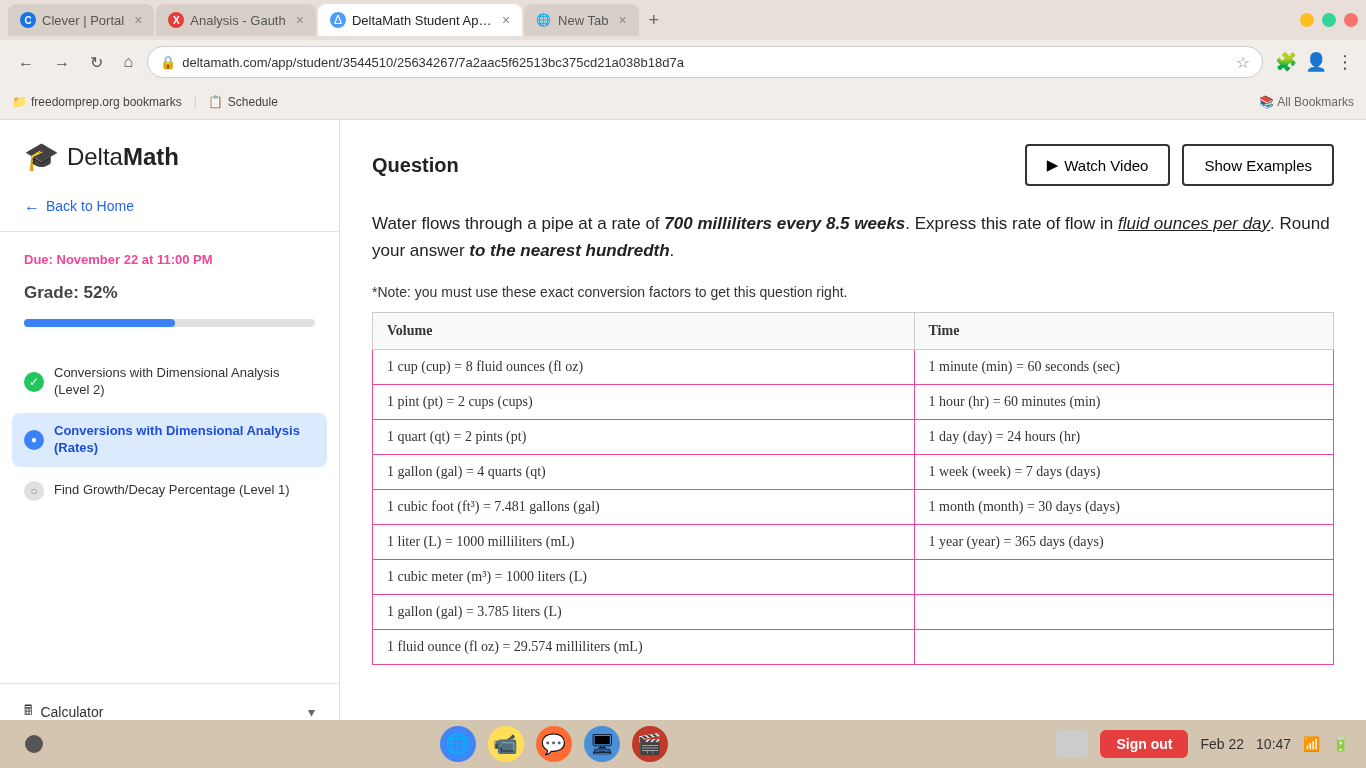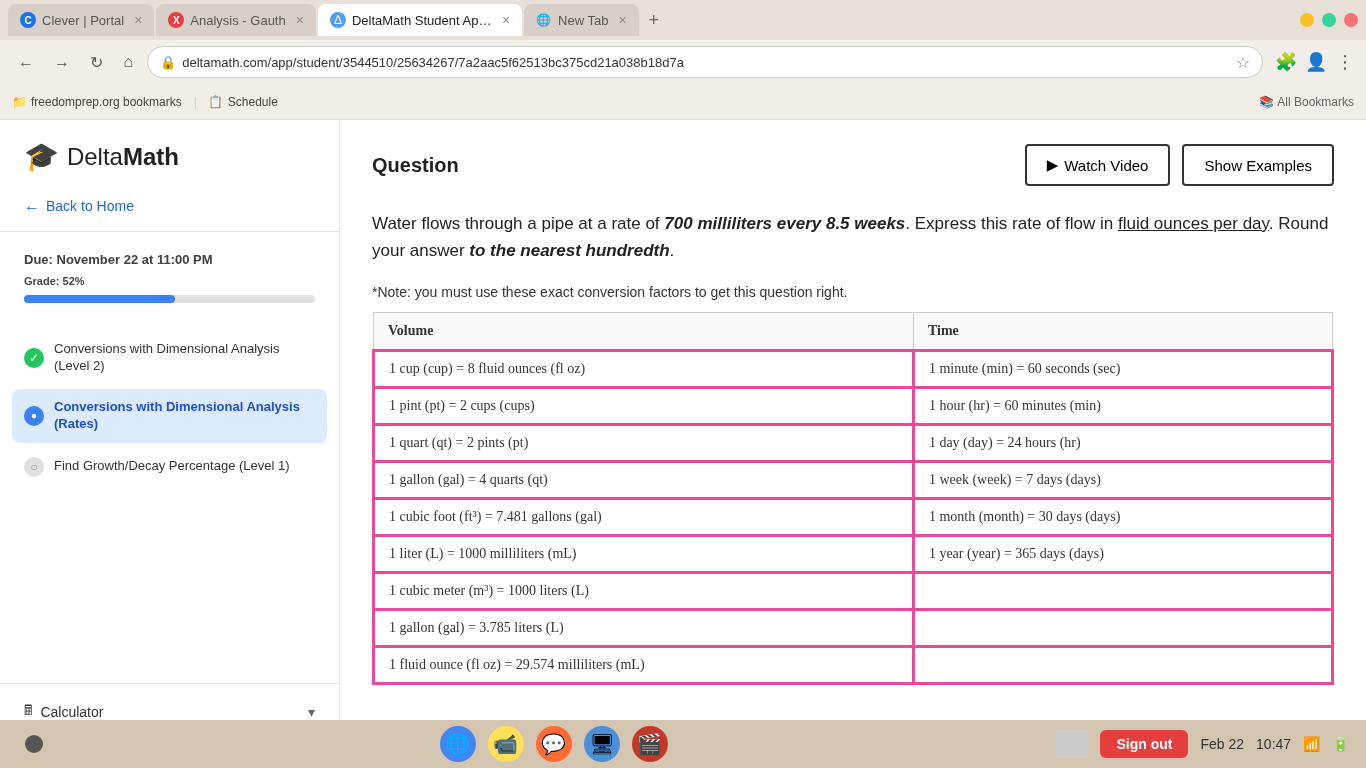--- a/index.html
+++ b/index.html
@@ -31,23 +31,23 @@
 
     
     .sidebar { width: 340px; background: #fff; border-right: 1px solid #e0e0e0; display: flex; flex-direction: column; padding: 0; overflow: hidden; }
     .sidebar-logo { padding: 20px 24px 16px; display: flex; align-items: center; gap: 8px; }
     .logo-icon { font-size: 28px; }
     .back-to-home { display: flex; align-items: center; gap: 6px; padding: 8px 24px; color: #2563eb; font-size: 14px; cursor: pointer; text-decoration: none; }
     .back-arrow { font-size: 16px; }
     .sidebar-divider { height: 1px; background: #e0e0e0; margin: 8px 0; }
     .assignment-info { padding: 12px 24px; }
     .assignment-title { font-size: 16px; font-weight: 600; color: #222; margin-bottom: 6px; }
-    .due-date { font-size: 13px; color: #404040; margin-bottom: 8px; }
+    .due-date { font-size: 13px; color: #ec4899; margin-bottom: 16px; }
     .due-date span { font-weight: 600; }
-    .grade-row { font-size: 11px; color: #444; margin-bottom: 8px; }
+    .grade-row { font-size: 17px; color: #444; margin-bottom: 16px; }
     .grade-row span { font-weight: 600; }
     .progress-bar-bg { height: 8px; background: #e0e0e0; border-radius: 4px; margin-bottom: 16px; }
     .progress-bar-fill { height: 100%; background: #3b82f6; border-radius: 4px; }
 
     .assignment-items { padding: 0 12px; flex: 1; overflow-y: auto; }
     .assignment-item { display: flex; align-items: center; gap: 10px; padding: 10px 12px; border-radius: 8px; cursor: pointer; margin-bottom: 4px; }
     .assignment-item.active { background: #dbeafe; }
     .item-icon { width: 20px; height: 20px; border-radius: 50%; display: flex; align-items: center; justify-content: center; flex-shrink: 0; }
     .item-icon.completed { background: #22c55e; color: #fff; font-size: 12px; }
     .item-icon.in-progress { background: #3b82f6; color: #fff; font-size: 10px; }
@@ -64,27 +64,27 @@
 
     
     .main-content { flex: 1; background: #fff; overflow-y: auto; padding: 24px 32px; }
     .question-header { display: flex; align-items: center; justify-content: space-between; margin-bottom: 24px; gap: 28px; }
     .question-title { font-size: 20px; font-weight: 700; color: #222; }
     .header-buttons { display: flex; gap: 12px; }
     .header-btn { display: flex; align-items: center; gap: 6px; padding: 10px 20px; border: 2px solid #333; border-radius: 4px; background: #fff; font-size: 15px; cursor: pointer; font-weight: 500; }
 
     .question-body { font-size: 17px; color: #222; line-height: 1.6; margin-bottom: 20px; }
     .question-body em { font-style: italic; font-weight: 700; }
-    .question-body u { text-decoration: underline; }
+    .question-body u { text-decoration: underline; font-style: italic; }
 
     .note-text { font-size: 14px; color: #333; margin-bottom: 12px; }
 
     .conversion-table { width: 100%; border-collapse: collapse; font-size: 14px; font-family: Liberation Serif, serif; }
     .conversion-table th { background: #f9f9f9; font-weight: 600; padding: 10px 14px; border: 1px solid #ccc; text-align: left; color: #333; }
-    .conversion-table td { padding: 9px 14px; border: 3px solid #ec4899; color: #333; }
+    .conversion-table td { padding: 9px 14px; border: 1px solid #ec4899; color: #333; }
 
     
     .taskbar { height: 48px; background: #d4c5b0; display: flex; align-items: center; justify-content: space-between; padding: 0 16px; position: fixed; bottom: 0; width: 1366px; }
     .taskbar-left { display: flex; align-items: center; }
     .taskbar-center { display: flex; align-items: center; gap: 12px; }
     .taskbar-icon { width: 36px; height: 36px; border-radius: 50%; display: flex; align-items: center; justify-content: center; cursor: pointer; font-size: 20px; }
     .taskbar-right { display: flex; align-items: center; gap: 12px; }
     .sign-out-btn { background: #e53e3e; color: #fff; padding: 6px 16px; border-radius: 6px; font-size: 14px; font-weight: 600; cursor: pointer; border: none; }
     .taskbar-date { font-size: 14px; color: #333; font-weight: 500; }
     .taskbar-time { font-size: 14px; color: #333; }

